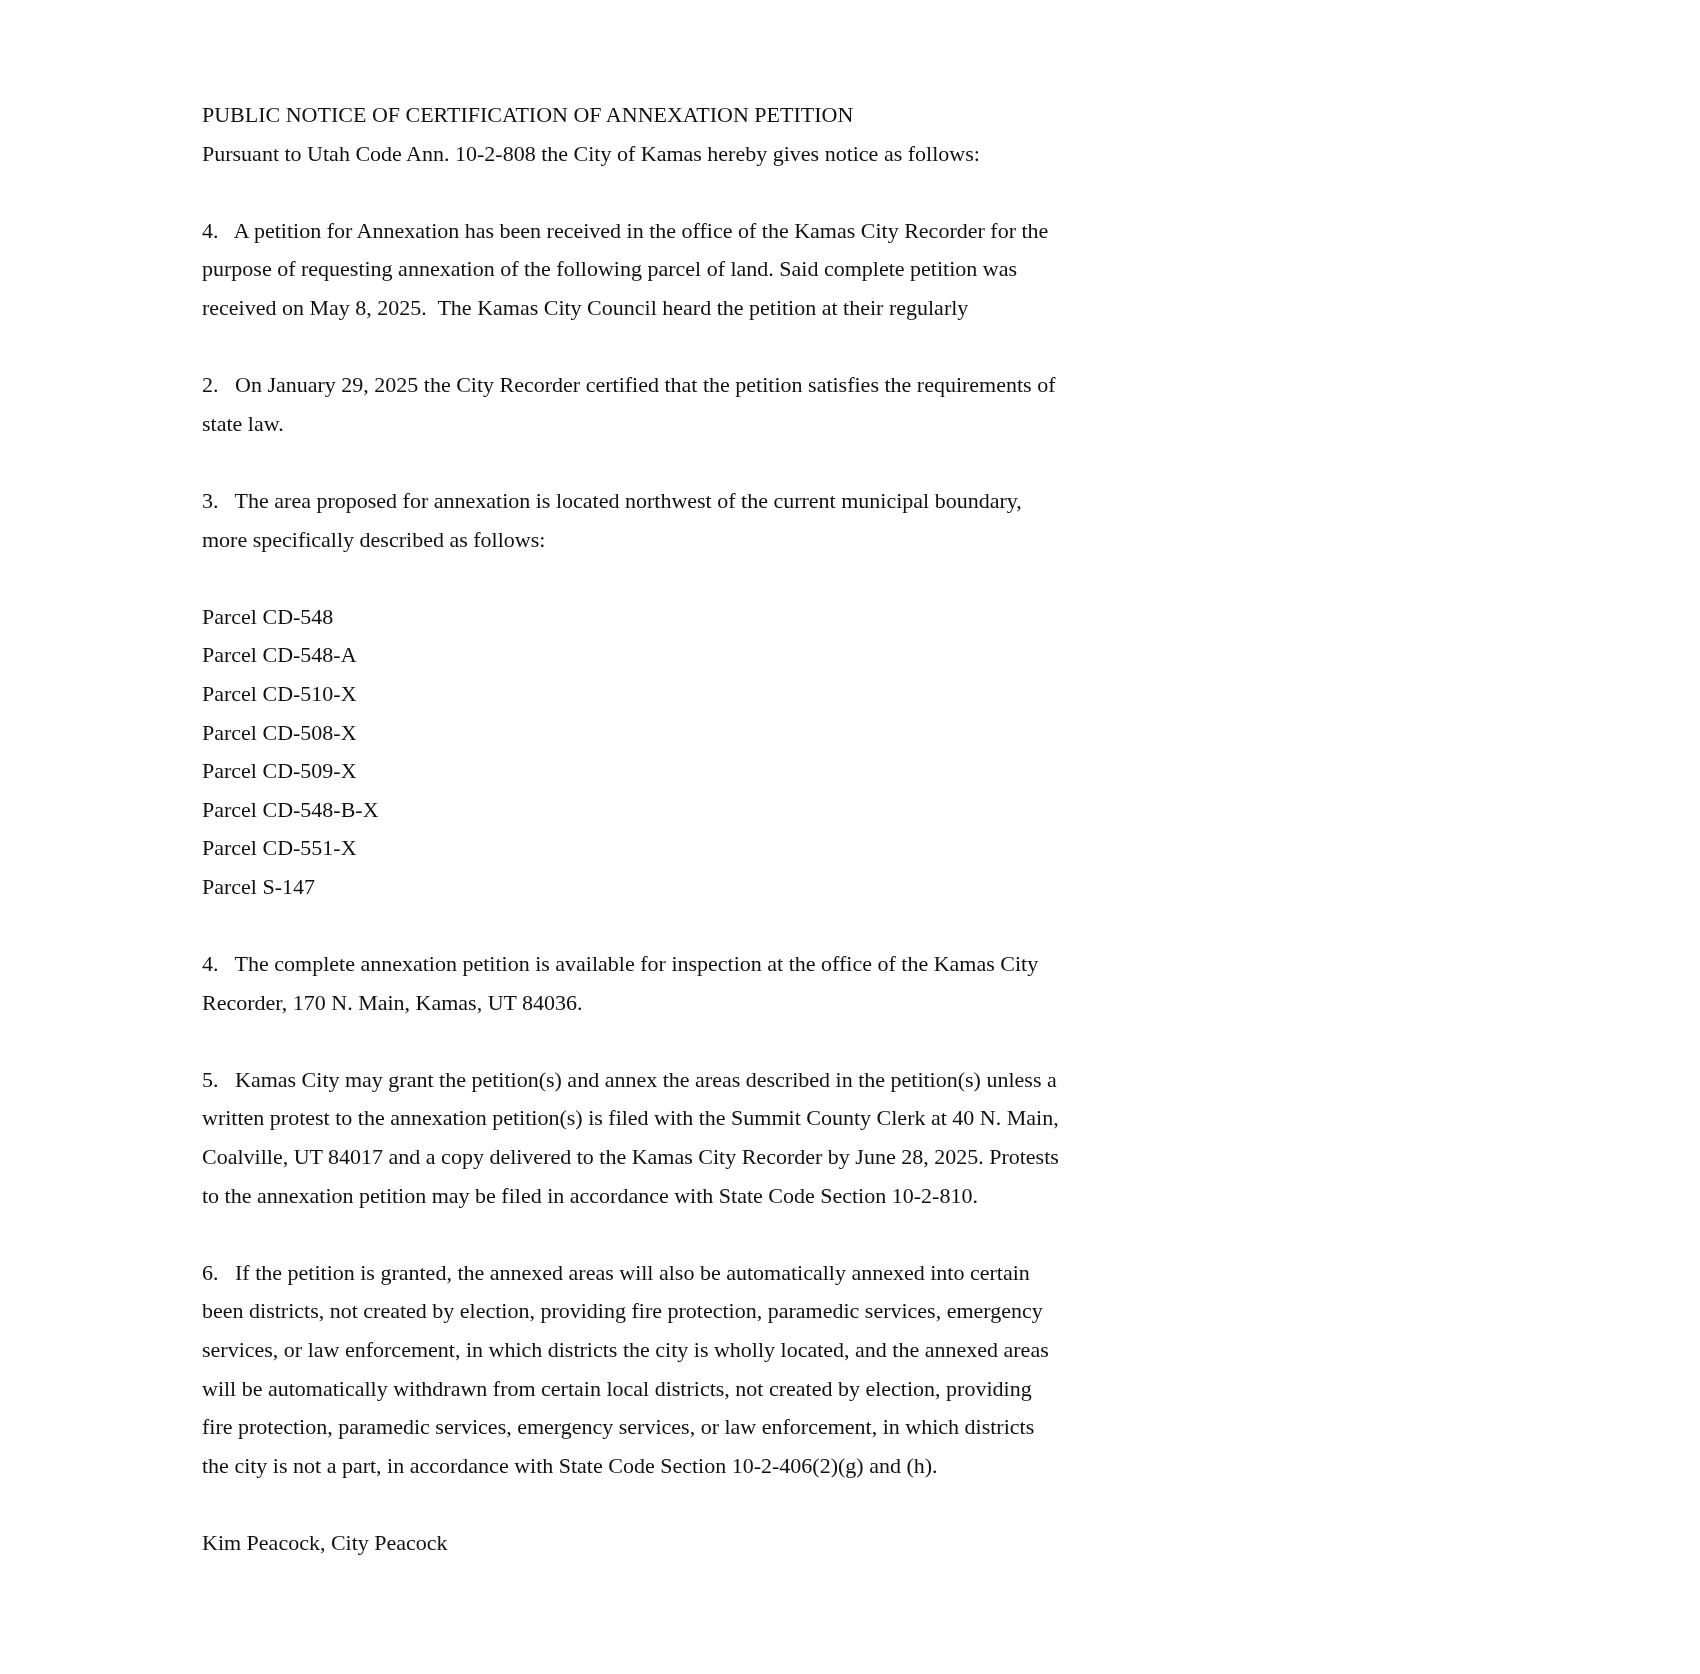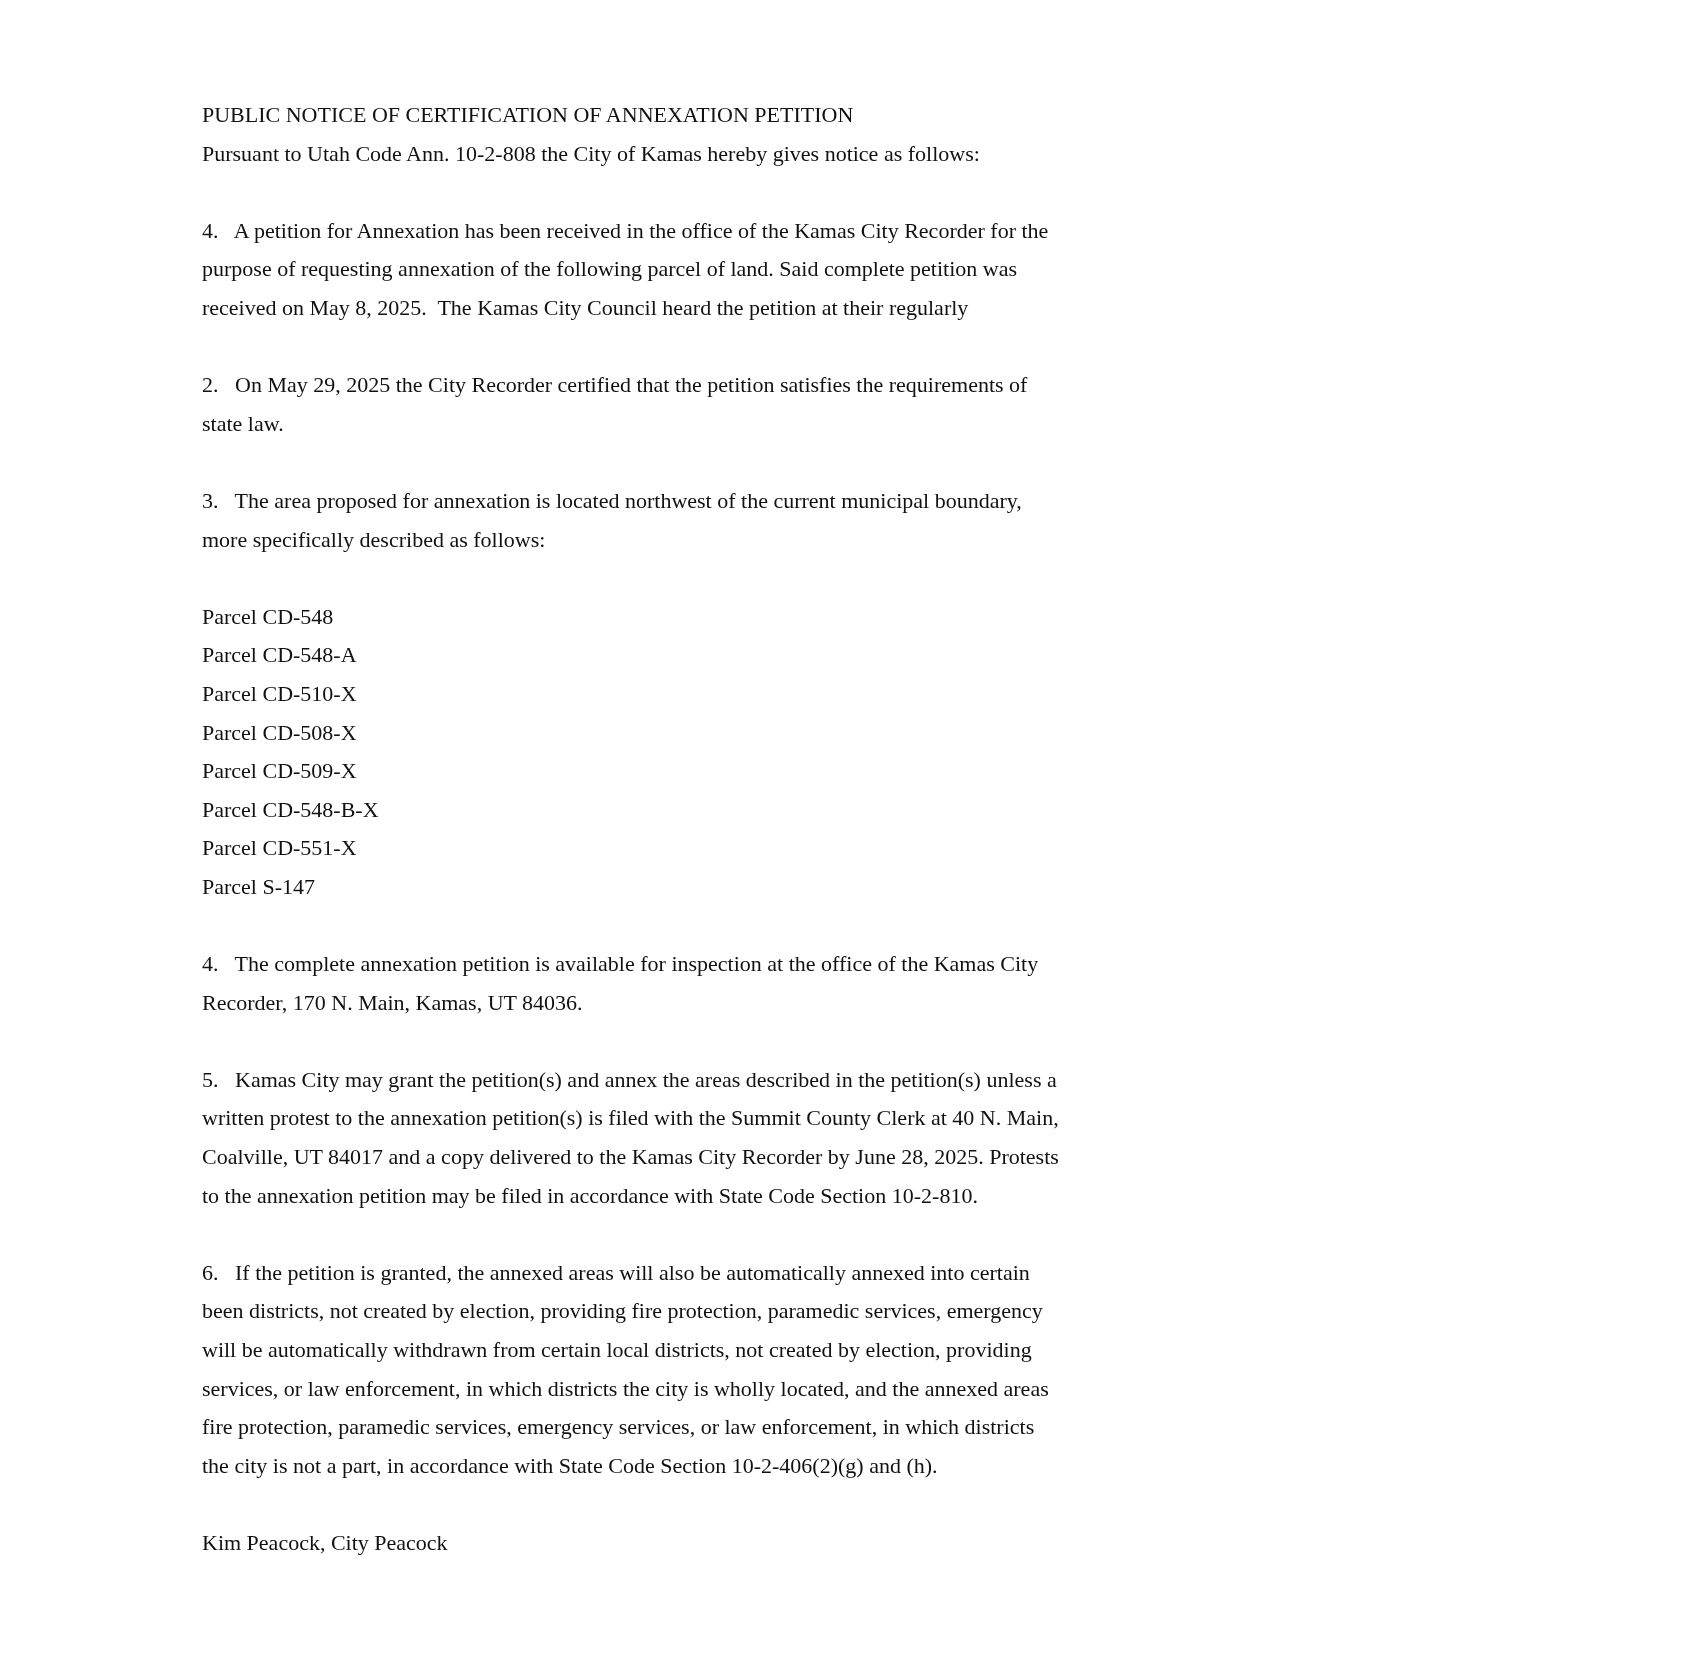--- a/index.html
+++ b/index.html
@@ -44,21 +44,21 @@
   <span class="gap"></span>
 
   <div class="block">
     <span class="line">4.   A petition for Annexation has been received in the office of the Kamas City Recorder for the</span>
     <span class="line">purpose of requesting annexation of the following parcel of land. Said complete petition was</span>
     <span class="line">received on May 8, 2025.  The Kamas City Council heard the petition at their regularly</span>
   </div>
   <span class="gap"></span>
 
   <div class="block">
-    <span class="line">2.   On May 29, 2025 the City Recorder certified that the petition satisfies the requirements of</span>
+    <span class="line">2.   On January 29, 2025 the City Recorder certified that the petition satisfies the requirements of</span>
     <span class="line">state law.</span>
   </div>
   <span class="gap"></span>
 
   <div class="block">
     <span class="line">3.   The area proposed for annexation is located northwest of the current municipal boundary,</span>
     <span class="line">more specifically described as follows:</span>
   </div>
   <span class="gap"></span>
 
@@ -84,21 +84,21 @@
     <span class="line">5.   Kamas City may grant the petition(s) and annex the areas described in the petition(s) unless a</span>
     <span class="line">written protest to the annexation petition(s) is filed with the Summit County Clerk at 40 N. Main,</span>
     <span class="line">Coalville, UT 84017 and a copy delivered to the Kamas City Recorder by June 28, 2025. Protests</span>
     <span class="line">to the annexation petition may be filed in accordance with State Code Section 10-2-810.</span>
   </div>
   <span class="gap"></span>
 
   <div class="block">
     <span class="line">6.   If the petition is granted, the annexed areas will also be automatically annexed into certain</span>
     <span class="line">been districts, not created by election, providing fire protection, paramedic services, emergency</span>
+    <span class="line">services, or law enforcement, in which districts the city is wholly located, and the annexed areas</span>
     <span class="line">will be automatically withdrawn from certain local districts, not created by election, providing</span>
-    <span class="line">services, or law enforcement, in which districts the city is wholly located, and the annexed areas</span>
     <span class="line">fire protection, paramedic services, emergency services, or law enforcement, in which districts</span>
     <span class="line">the city is not a part, in accordance with State Code Section 10-2-406(2)(g) and (h).</span>
   </div>
   <span class="gap"></span>
 
   <span class="line">Kim Peacock, City Peacock</span>
 </div>
 
 </body></html>

